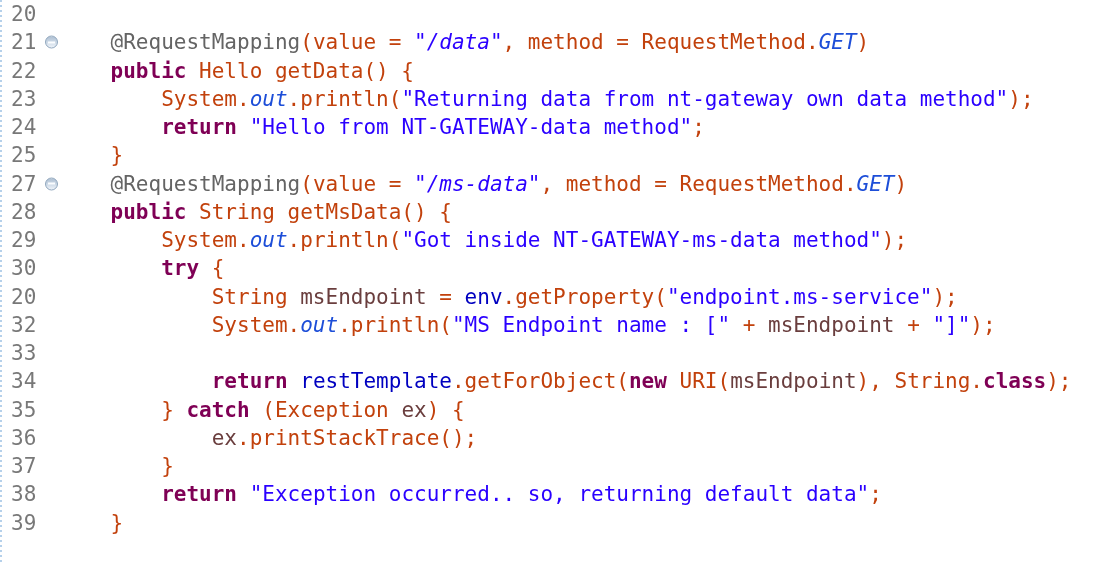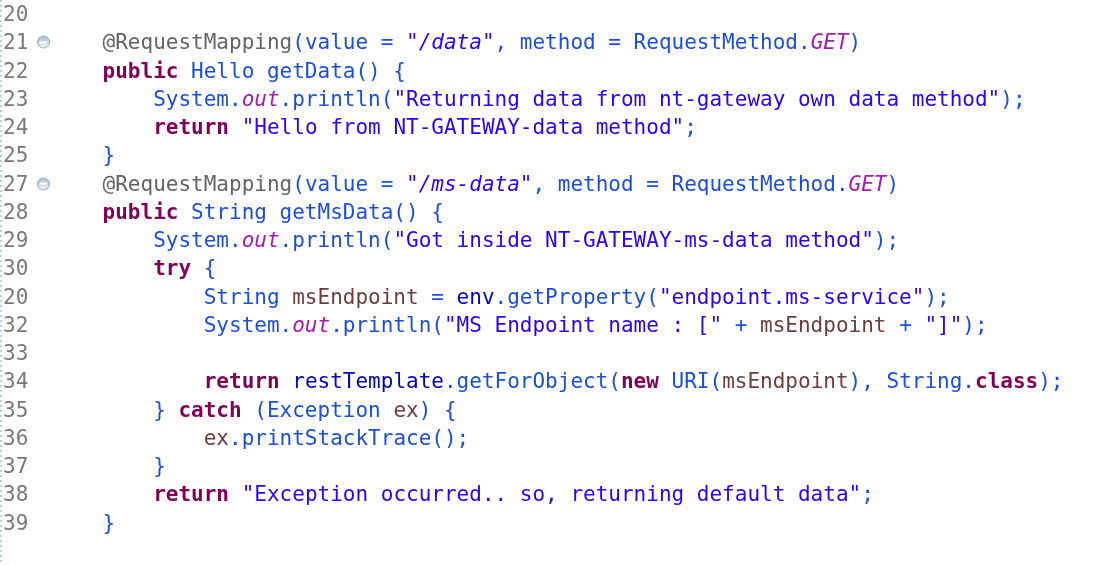--- a/index.html
+++ b/index.html
@@ -5,48 +5,48 @@
   html,body{margin:0;padding:0;}
   body{
     width:1104px;height:565px;overflow:hidden;background:#ffffff;
     font-family:"DejaVu Sans Mono","Liberation Mono",monospace;
   }
   .editor{position:relative;width:1104px;height:565px;background:#ffffff;}
   .marker-bar{
     position:absolute;left:0;top:0;bottom:0;width:2px;
     background:repeating-linear-gradient(180deg,#b5d0ea 0 2px,#ffffff 2px 5px);
   }
-  .lines{position:absolute;left:0;top:0;right:0;}
+  .lines{position:absolute;left:8px;top:0;right:0;}
   .line{display:flex;height:28.25px;line-height:28.25px;font-size:21px;white-space:pre;}
   .gutter{flex:0 0 52px;width:52px;position:relative;color:#787878;}
   .num{padding-left:3px;}
   .fold{
     position:absolute;right:2px;top:50%;transform:translateY(-50%);
     width:13px;height:13px;border-radius:50%;
     border:1px solid #8fa6bd;
     background:linear-gradient(180deg,#aebfd2 0%,#cfdbe8 55%,#eef3f9 100%);
     box-sizing:border-box;
   }
   .fold::after{
     content:"";position:absolute;left:2px;top:4.5px;width:7px;height:2px;
     background:#fbfdff;
   }
   .code{flex:1;color:#000000;}
   .line.current .code{background:#E8F2FE;}
   .caret{
     display:inline-block;width:2.5px;height:24px;background:#000000;
     vertical-align:-5px;
   }
-  .tk-plain{color:#1d4ed8;}
+  .tk-plain{color:#c2410c;}
   .tk-kw{color:#7F0055;font-weight:bold;}
   .tk-str{color:#2A00FF;}
   .tk-stri{color:#2A00FF;font-style:italic;}
   .tk-ann{color:#646464;text-align:center;}
   .tk-field{color:#0000C0;}
-  .tk-sfield{color:#a21caf;font-style:italic;}
+  .tk-sfield{color:#1d4ed8;font-style:italic;}
   .tk-local{color:#6A3E3E;}
 </style>
 </head>
 <body>
 
 <div class="editor">
   <div class="marker-bar"></div>
   <div class="lines">
       <div class="line"><div class="gutter"><span class="num">20</span></div><div class="code"></div></div>
       <div class="line"><div class="gutter"><span class="num">21</span><span class="fold"></span></div><div class="code"><span class="tk-plain">    </span><span class="tk-ann">@RequestMapping</span><span class="tk-plain">(value = </span><span class="tk-stri">"/data"</span><span class="tk-plain">, method = RequestMethod.</span><span class="tk-sfield">GET</span><span class="tk-plain">)</span></div></div>

